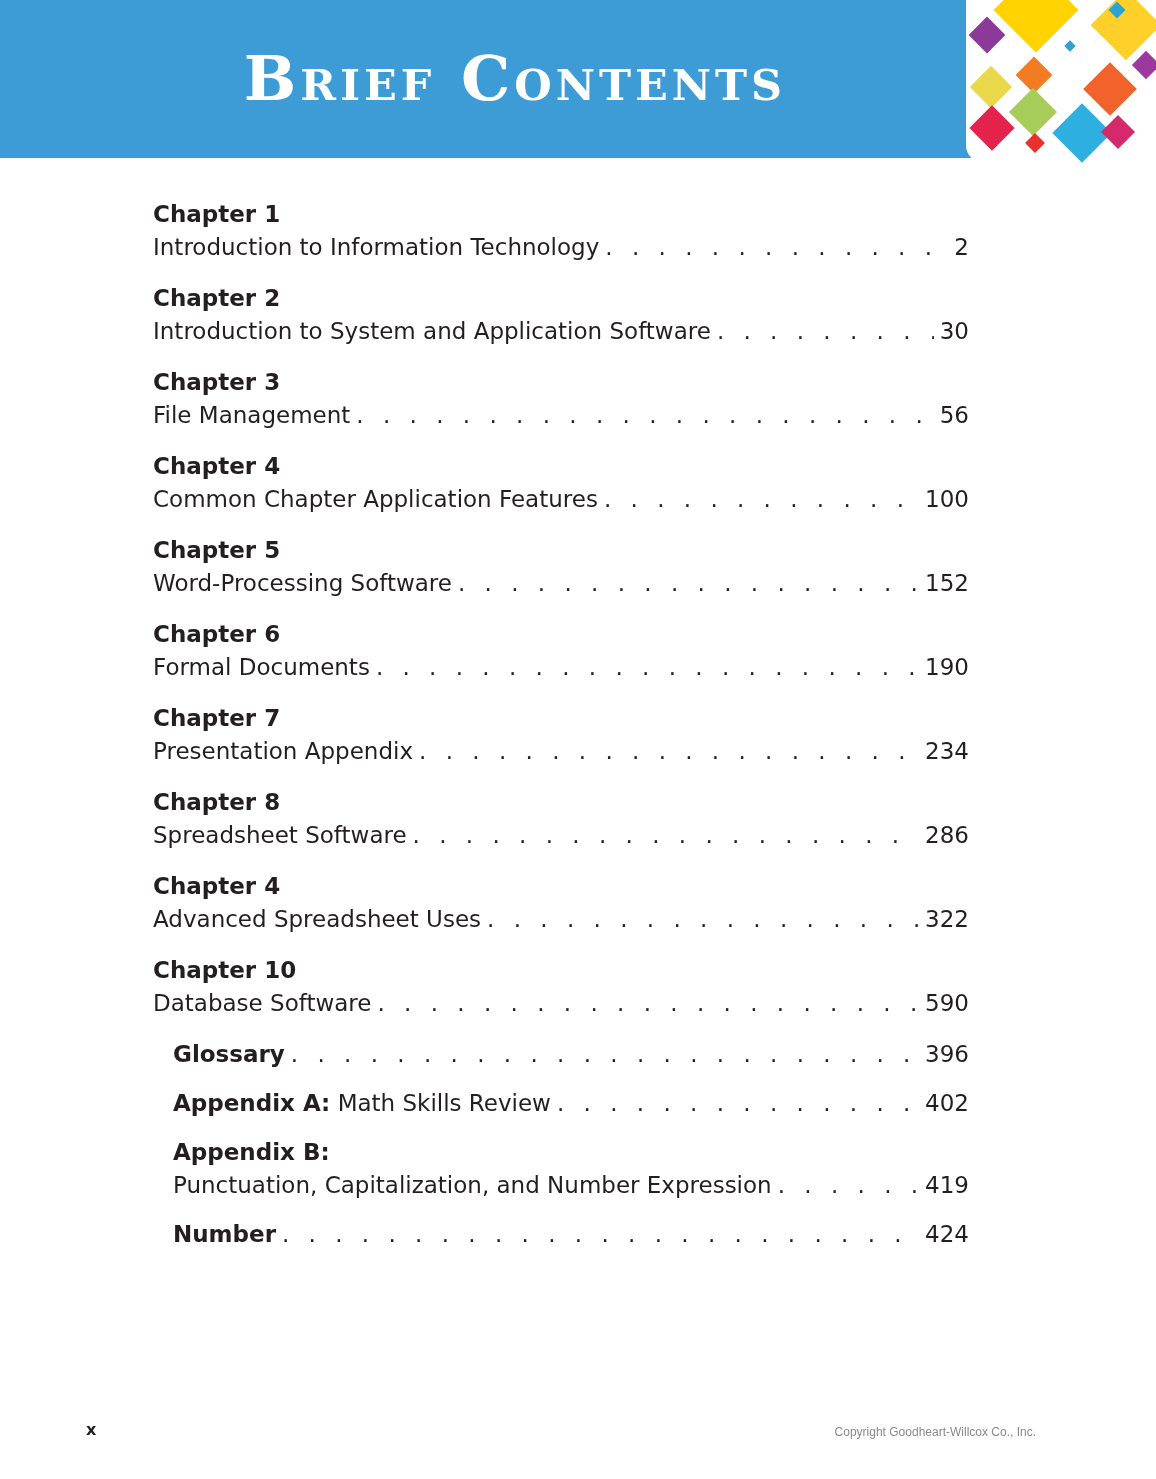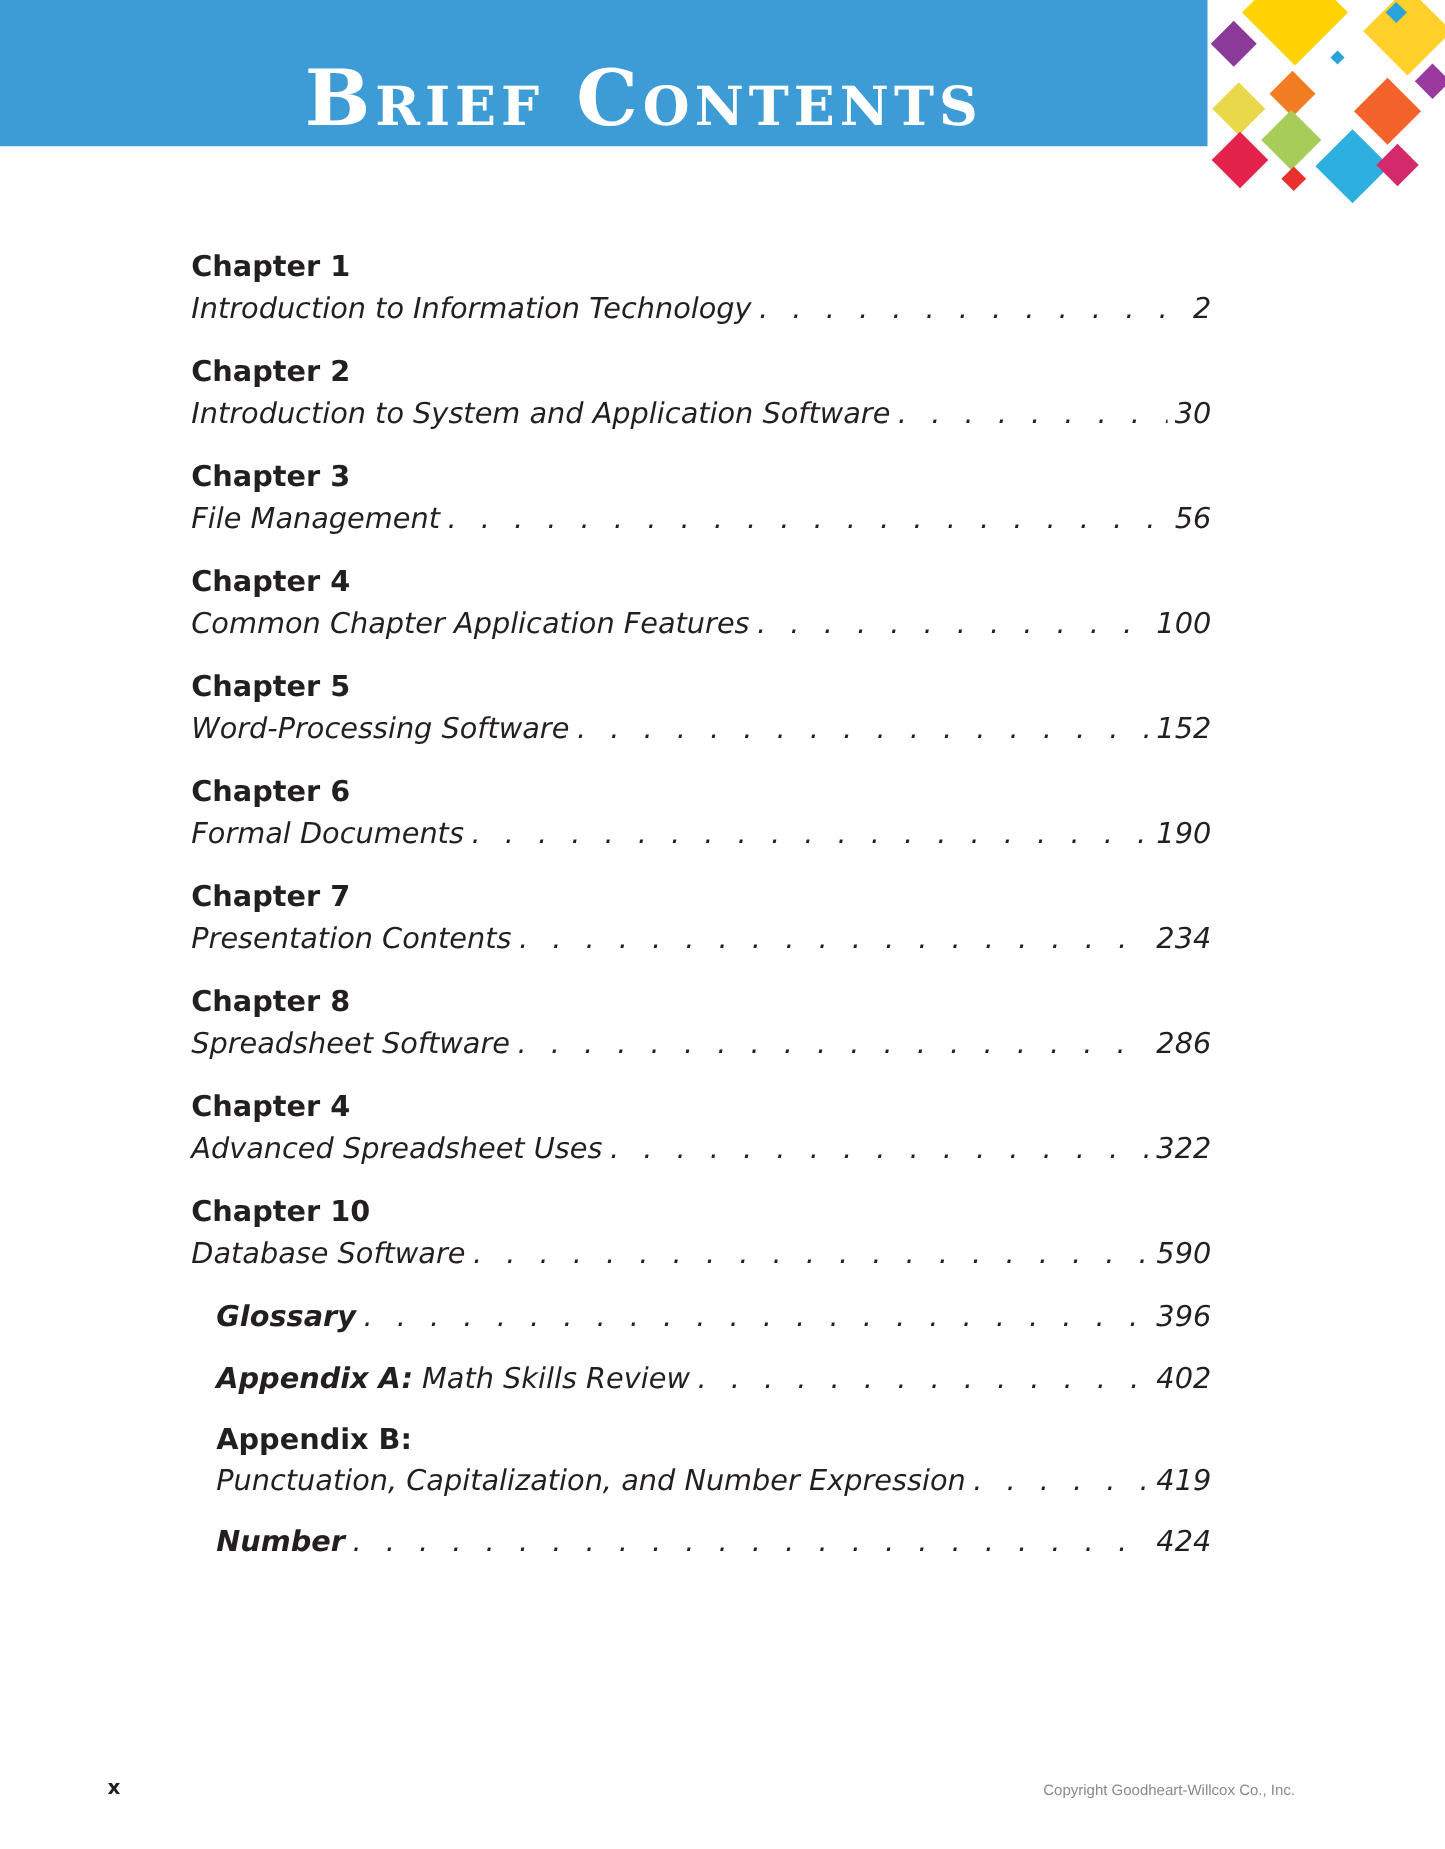--- a/index.html
+++ b/index.html
@@ -1,24 +1,24 @@
 <!DOCTYPE html>
 <html><head>
 <meta charset="utf-8">
 <style>
   html, body { margin:0; padding:0; background:#ffffff; }
   body { width:1156px; height:1479px; position:relative; overflow:hidden; font-family:"DejaVu Sans", sans-serif; color:#231f20; }
-  .banner { position:absolute; left:0; top:0; width:1156px; height:117px; background:#3d9cd6; }
+  .banner { position:absolute; left:0; top:0; width:1156px; height:158px; background:#3d9cd6; }
   .title { position:absolute; left:0; width:1030px; top:42px; text-align:center; color:#fff; font-family:"DejaVu Serif", serif; font-variant:small-caps; font-weight:bold; font-size:62px; letter-spacing:4px; }
   .art { position:absolute; left:966px; top:0; width:190px; height:163px; background:#fff; border-bottom-left-radius:18px; overflow:hidden; }
   .art .d { position:absolute; transform:rotate(45deg); }
   .toc { position:absolute; left:153px; top:198px; width:816px; }
   .entry { margin-bottom:18px; }
   .head { font-size:23px; font-weight:bold; line-height:33px; }
-  .line { display:flex; font-size:23px; line-height:33px; align-items:flex-end;font-style:italic; }
+  .line { display:flex; font-size:23px; line-height:33px; align-items:flex-end; }
   .line .t { white-space:nowrap; }
   .line .t b { font-weight:bold; }
   .line .dots { flex:1; overflow:hidden; white-space:nowrap; margin:0 6px; letter-spacing:6px; }
   .line .dots::before { content:". . . . . . . . . . . . . . . . . . . . . . . . . . . . . . . . . . . . . . . . . . . . . . . . . . . . . . . . . . . . . . . . . . . . . . . . . . . . . . . . . . . . . ."; }
   .line .p { white-space:nowrap; }
   .single { margin-bottom:16px;margin-left:20px; }
   .folio { position:absolute; left:86px; top:1420px; font-weight:bold; font-size:16px; }
   .copy { position:absolute; right:120px; top:1425px; font-family:"Liberation Sans", sans-serif; font-size:12px; color:#8a8a8a; }
 </style>
 </head>
@@ -89,21 +89,21 @@
     <div class="head">Chapter 6</div>
     <div class="line">
         <span class="t">Formal Documents</span>
         <span class="dots"></span>
         <span class="p">190</span>
       </div>
   </div>
   <div class="entry">
     <div class="head">Chapter 7</div>
     <div class="line">
-        <span class="t">Presentation Contents</span>
+        <span class="t">Presentation Appendix</span>
         <span class="dots"></span>
         <span class="p">234</span>
       </div>
   </div>
   <div class="entry">
     <div class="head">Chapter 8</div>
     <div class="line">
         <span class="t">Spreadsheet Software</span>
         <span class="dots"></span>
         <span class="p">286</span>

